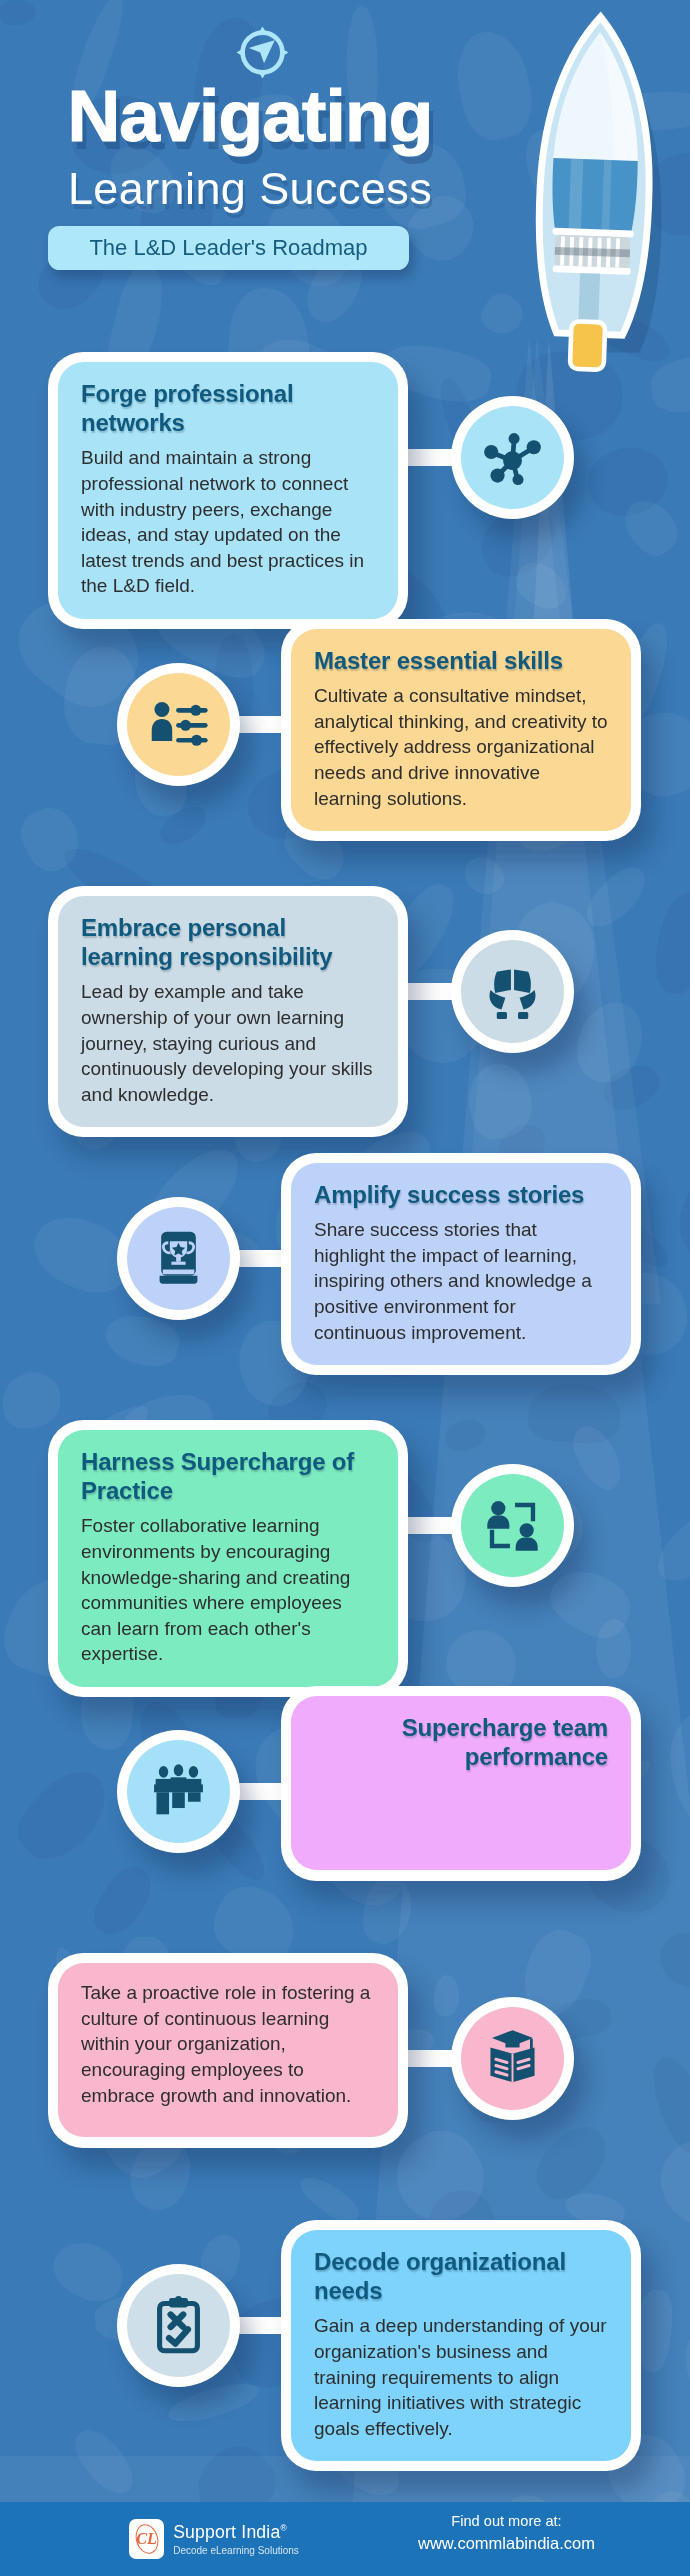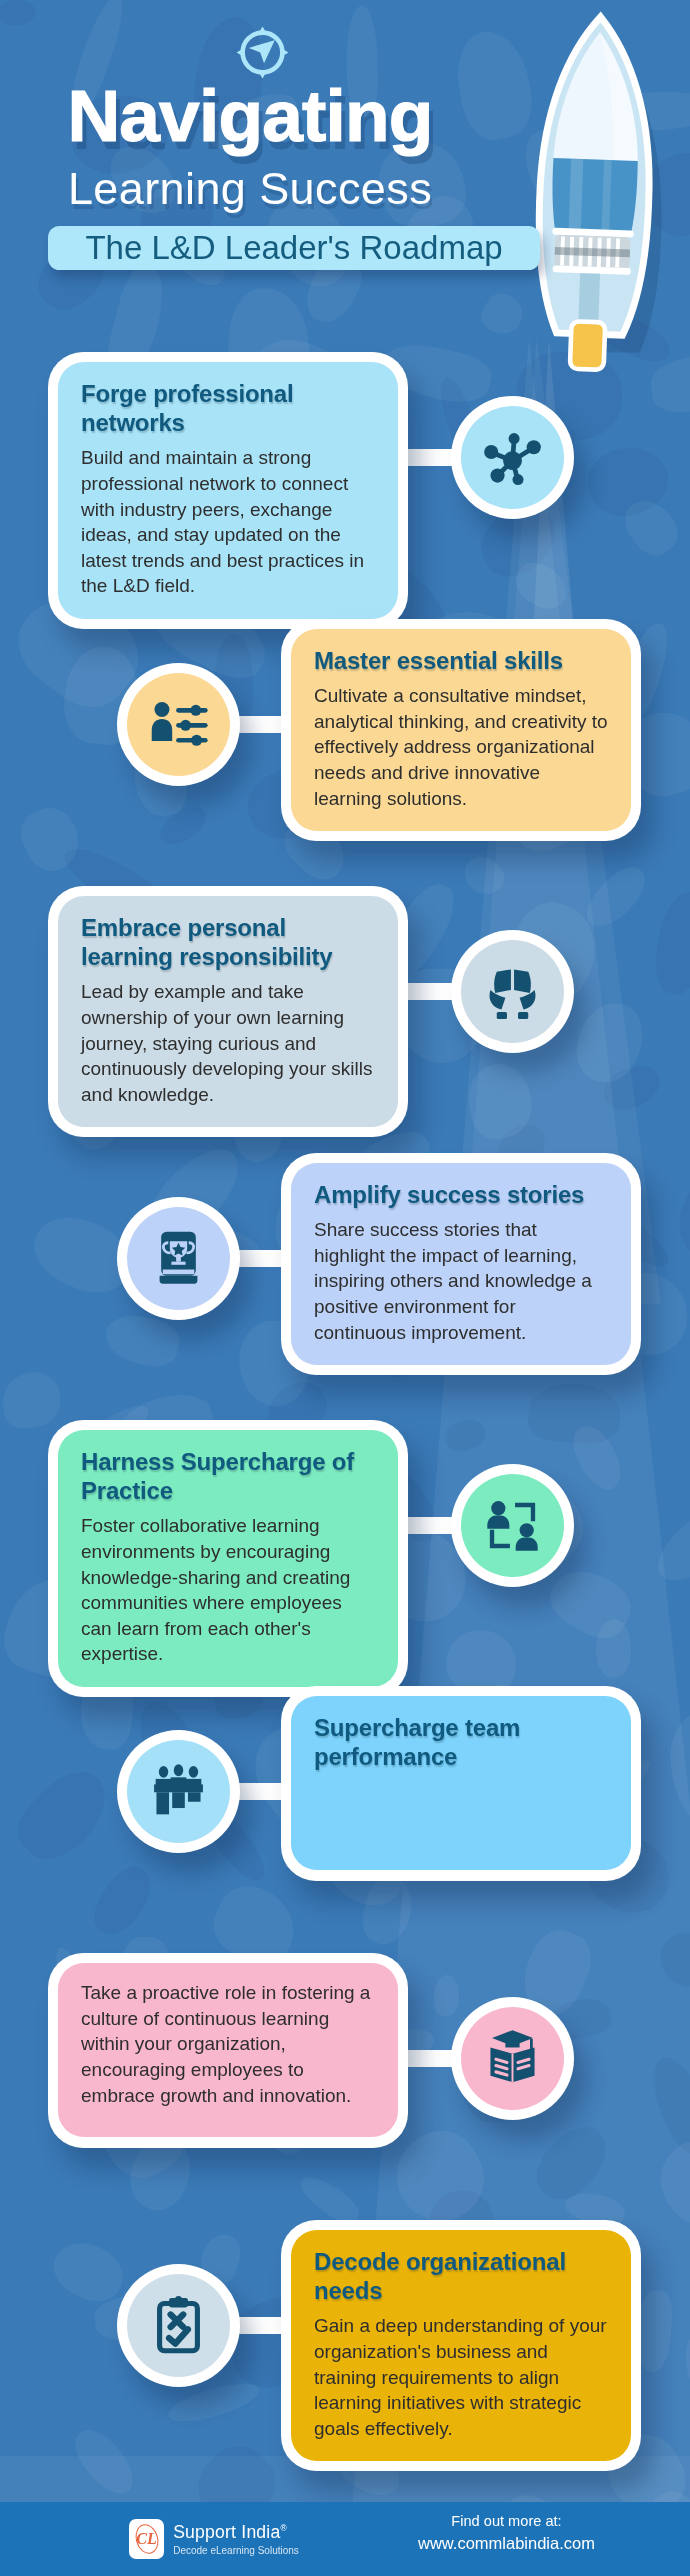--- a/index.html
+++ b/index.html
@@ -21,23 +21,23 @@
     font-size:73px;font-weight:bold;color:var(--c-title);letter-spacing:-0.8px;
     -webkit-text-stroke:1.2px #fff;
     text-shadow:4.6px 8.4px 0 rgba(17,55,100,.28);
   }
   .page-subtitle{
     margin:0;position:absolute;left:0;top:163px;width:500px;
     font-size:45px;font-weight:normal;color:var(--c-title);letter-spacing:0.4px;
     text-shadow:2.3px 4.6px 0 rgba(17,55,100,.22);
   }
   .title-badge{
-    position:absolute;left:48px;top:226px;width:492px;height:44px;box-sizing:border-box;
+    position:absolute;left:48px;top:226px;width:361px;height:44px;box-sizing:border-box;
     background:var(--c-badge-bg);color:var(--c-badge-text);border-radius:11.5px;
-    font-size:33px;font-weight:normal;line-height:44px;text-align:center;
+    font-size:22px;font-weight:normal;line-height:44px;text-align:center;
     box-shadow:4.6px 7.7px 10.7px rgba(15,40,75,.3);
   }
   .boat{position:absolute;left:497px;top:6.1px;z-index:4;}
 
   
   #rows{position:absolute;inset:0;z-index:6;}
   .row{position:absolute;left:0;width:690px;}
   .connector{position:absolute;top:97px;height:17px;width:95px;background:#fff;z-index:1;}
   .row.left  .connector{left:377px;}
   .row.right .connector{left:218px;}
@@ -462,21 +462,21 @@
                 <path d="M49 24 h20 v10 h-20 Z"></path>
                 <rect x="9" y="31" width="62" height="10"></rect>
                 <rect x="12" y="41" width="16" height="28"></rect>
                 <rect x="32" y="41" width="16" height="20"></rect>
                 <rect x="52" y="41" width="16" height="12"></rect>
               </svg>
             </span>
       </div>
     </div>
     <div class="card-outer">
-      <div class="card-inner" style="background: #7dd3fc;">
+      <div class="card-inner" style="background: #f0abfc; text-align: right;">
         <h3 class="card-title">Supercharge team performance</h3>
       </div>
     </div>
   </section>
       <section class="row left" style="top: 1953px;">
     <div class="connector"></div>
     <div class="ring">
       <div class="ring-inner" style="background: rgb(249, 183, 205);">
         <span class="icon" style="color: rgb(20, 80, 111); --bg: #f9b7cd;">
               <svg viewBox="0 0 80 80" fill="currentColor">
@@ -514,21 +514,21 @@
                 <g stroke="currentColor" stroke-width="8" stroke-linecap="round">
                   <line x1="30" y1="26" x2="46" y2="42"></line>
                   <line x1="46" y1="26" x2="30" y2="42"></line>
                 </g>
                 <path d="M28 56 L36 63 L52 45" fill="none" stroke="currentColor" stroke-width="8" stroke-linecap="round" stroke-linejoin="round"></path>
               </svg>
             </span>
       </div>
     </div>
     <div class="card-outer">
-      <div class="card-inner" style="background: #eab308;">
+      <div class="card-inner" style="background: #7dd3fc;">
         <h3 class="card-title">Decode organizational needs</h3>
         <p class="card-body">Gain a deep understanding of your organization's business and training requirements to align learning initiatives with strategic goals effectively.</p>
       </div>
     </div>
   </section>
     </div>
 
   <div class="footer">
     <div class="logo">
       <div class="logo-box">

